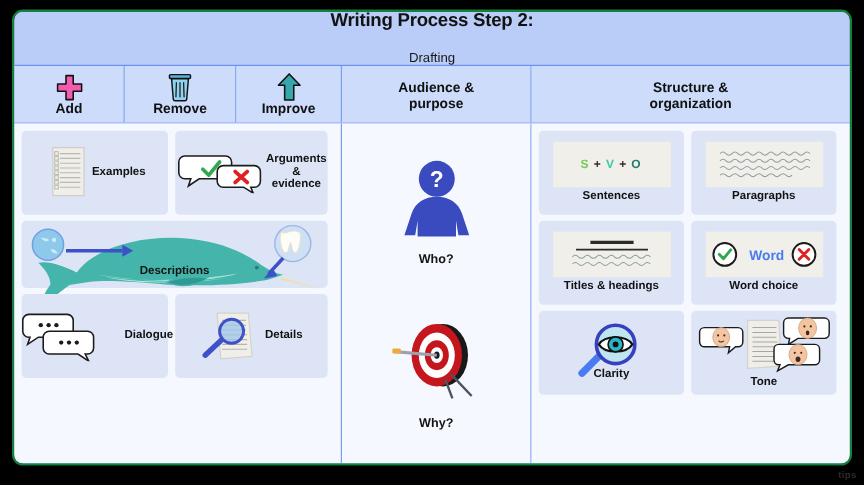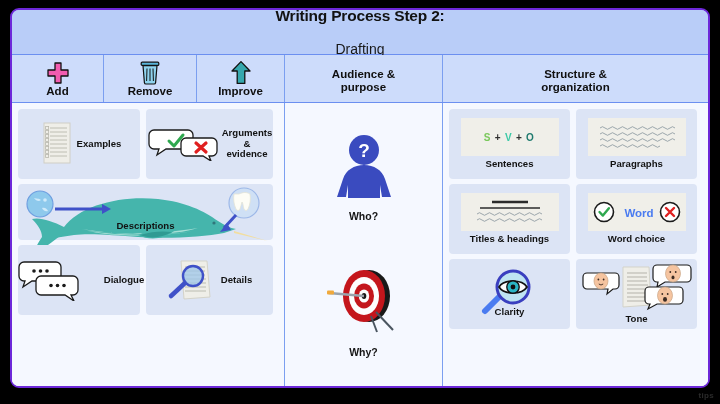--- a/index.html
+++ b/index.html
@@ -13,21 +13,21 @@
     position: relative;
     width: 720px; height: 404px;
     background: #000;
   }
   
   .card {
     position: absolute;
     left: 10px; top: 8px;
     width: 700px; height: 380px;
     background: #b9cdf8;
-    border: 2px solid #6d28d9;
+    border: 2px solid #15803d;
     border-radius: 9px;
     overflow: hidden;
     display: flex;
     flex-direction: column;
   }
   
   .titlebar {
     height: 45px;
     background: #b9cdf8;
     display: flex;
@@ -37,21 +37,21 @@
     border-bottom: 1.5px solid #6b8ff0;
   }
   .title-main {
     font-size: 15.5px;
     font-weight: bold;
     color: #121212;
     letter-spacing: -0.2px;
     line-height: 1.1;
   }
   .title-sub {
-    font-size: 14px;
+    font-size: 11px;
     color: #181818;
     margin-top: 17px;
   }
   
   .headerrow {
     height: 48px;
     display: flex;
     background: #cddcfb;
     border-bottom: 1.5px solid #6b8ff0;
   }

